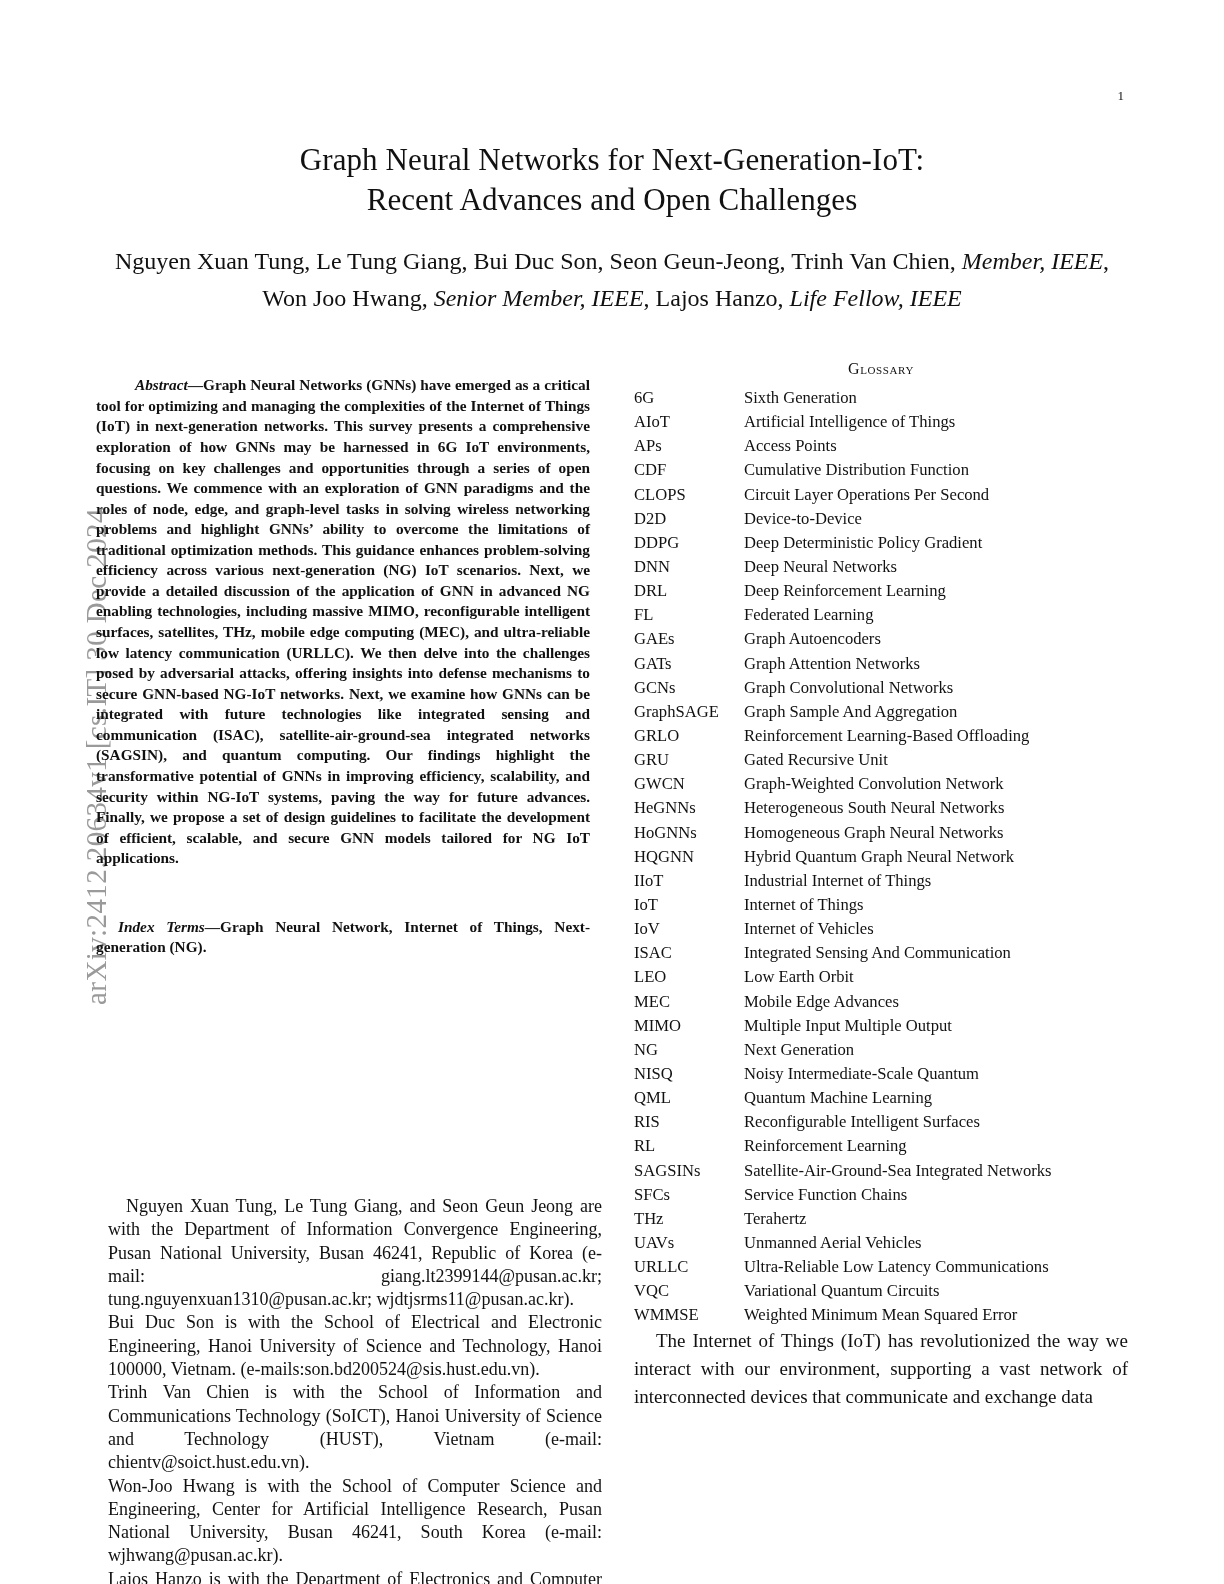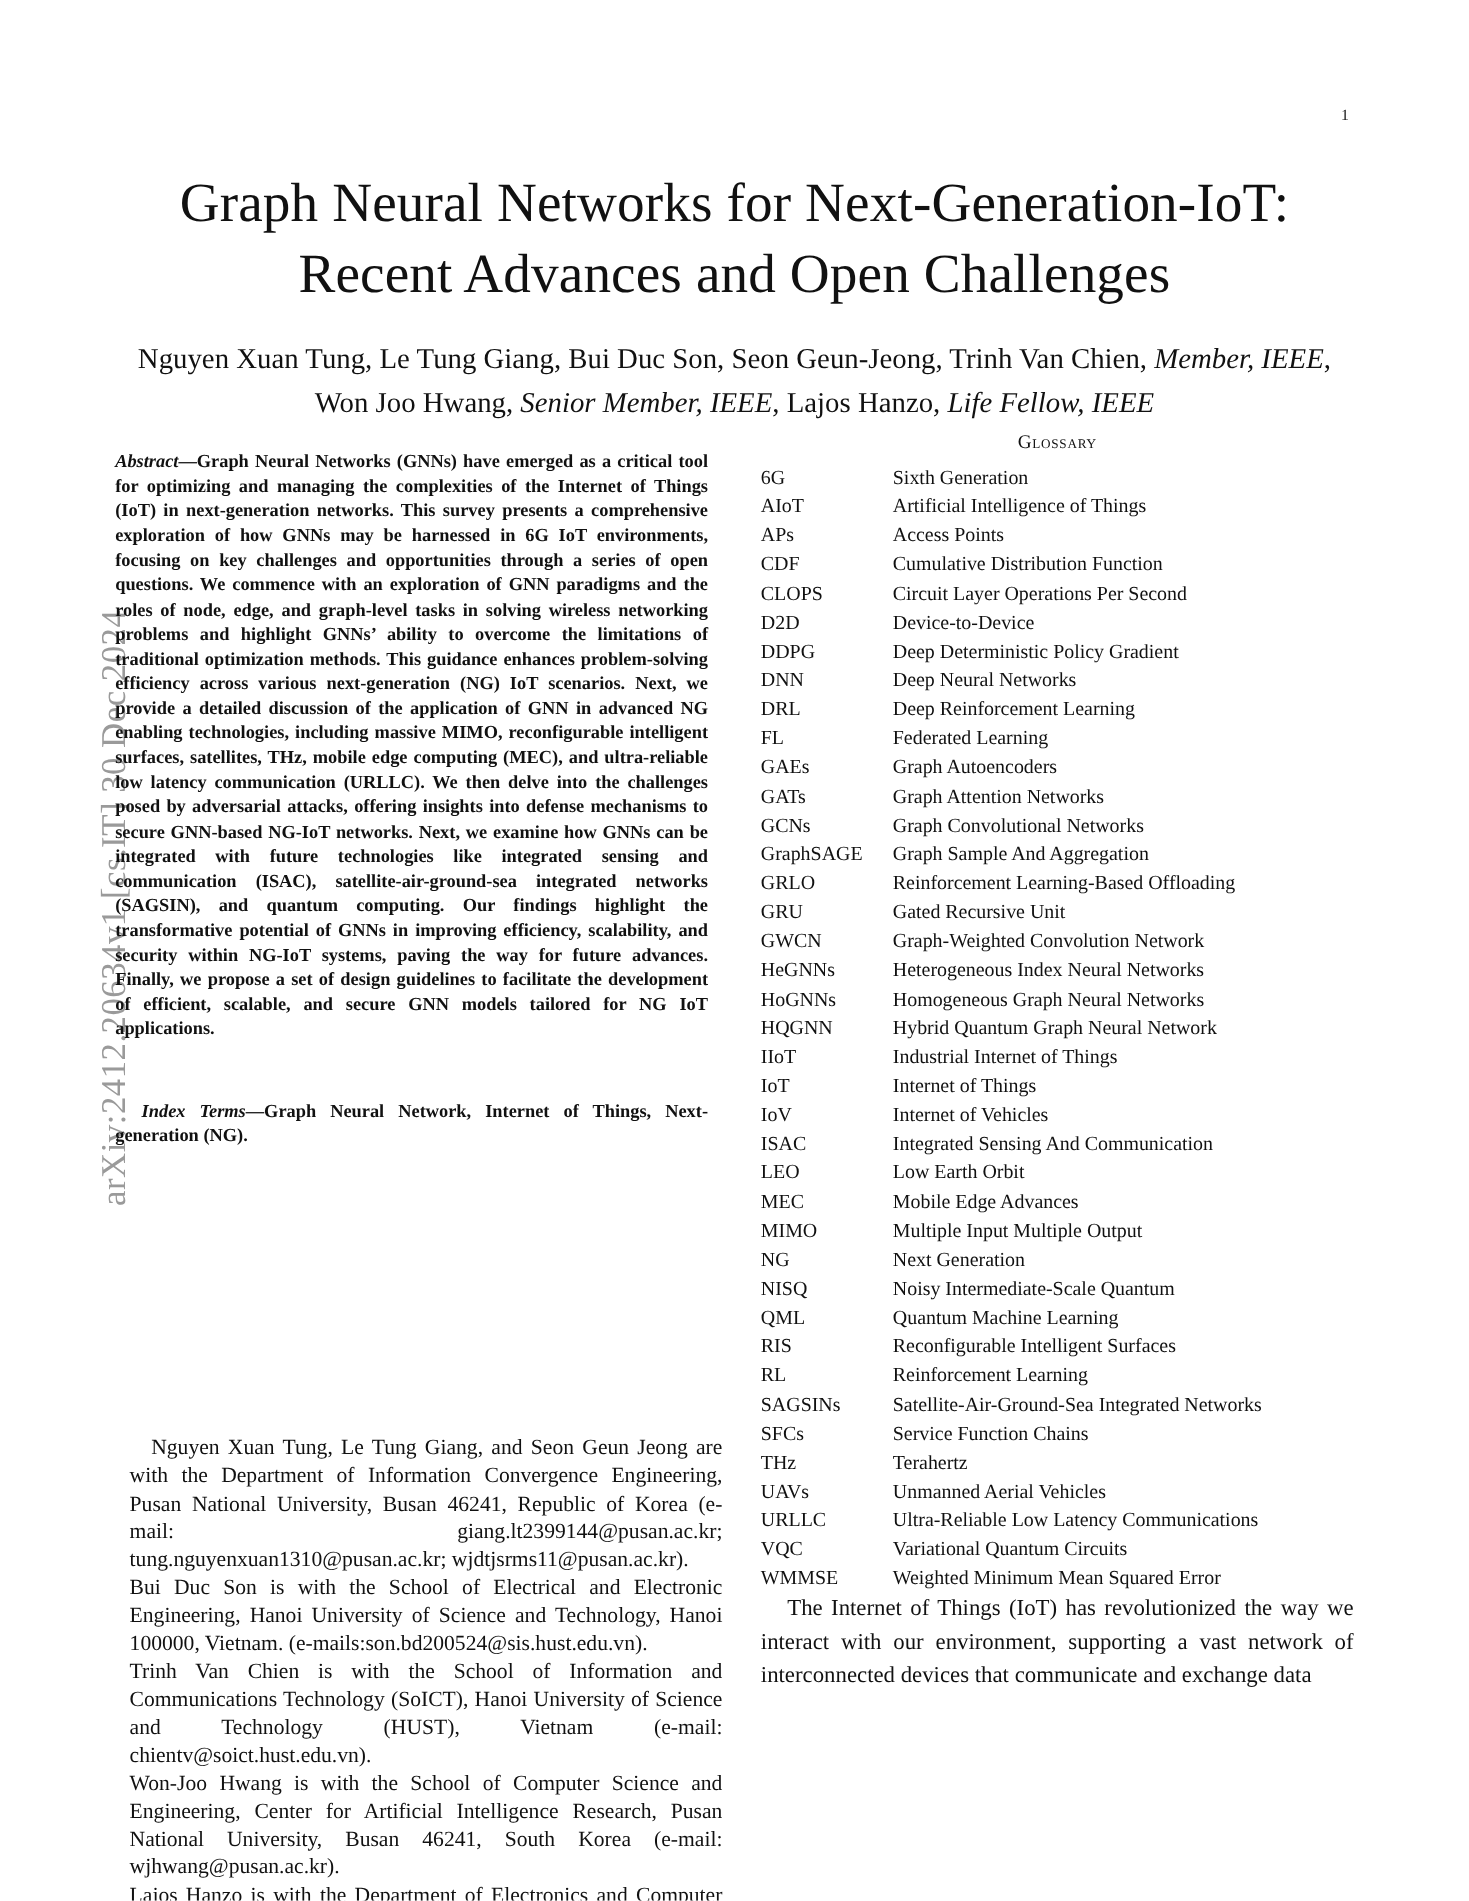--- a/index.html
+++ b/index.html
@@ -46,21 +46,21 @@
 
   
   #title-block {
     position: absolute;
     left: 112px;
     top: 140px;
     width: 1000px;
     text-align: center;
   }
   #paper-title {
-    font-size: 46px;
+    font-size: 31px;
     line-height: 1.28;
     font-weight: normal;
     margin: 0;
     letter-spacing: 0.1px;
   }
   #author-block {
     margin-top: 24px;
     font-size: 24px;
     line-height: 1.52;
   }
@@ -84,21 +84,21 @@
 
   
   #abstract {
     font-weight: bold;
     font-size: 15.3px;
     line-height: 1.345;
     text-align: justify;
     text-justify: inter-word;
     hyphens: manual;
   }
-  #abstract .lead { font-style: italic; font-weight: bold; }
+  #abstract .lead { font-style: italic; font-weight: bold; margin-left: 39px; }
 
   #index-terms {
     margin-top: 48px;
     font-weight: bold;
     font-size: 15.3px;
     line-height: 1.345;
     text-align: justify;
     text-indent: 22px;
   }
   #index-terms .lead { font-style: italic; font-weight: bold; }
@@ -266,21 +266,21 @@
           <div class="gloss-row">
             <span class="gloss-term">GRU</span>
             <span class="gloss-def">Gated Recursive Unit</span>
           </div>
           <div class="gloss-row">
             <span class="gloss-term">GWCN</span>
             <span class="gloss-def">Graph-Weighted Convolution Network</span>
           </div>
           <div class="gloss-row">
             <span class="gloss-term">HeGNNs</span>
-            <span class="gloss-def">Heterogeneous Index Neural Networks</span>
+            <span class="gloss-def">Heterogeneous South Neural Networks</span>
           </div>
           <div class="gloss-row">
             <span class="gloss-term">HoGNNs</span>
             <span class="gloss-def">Homogeneous Graph Neural Networks</span>
           </div>
           <div class="gloss-row">
             <span class="gloss-term">HQGNN</span>
             <span class="gloss-def">Hybrid Quantum Graph Neural Network</span>
           </div>
           <div class="gloss-row">

